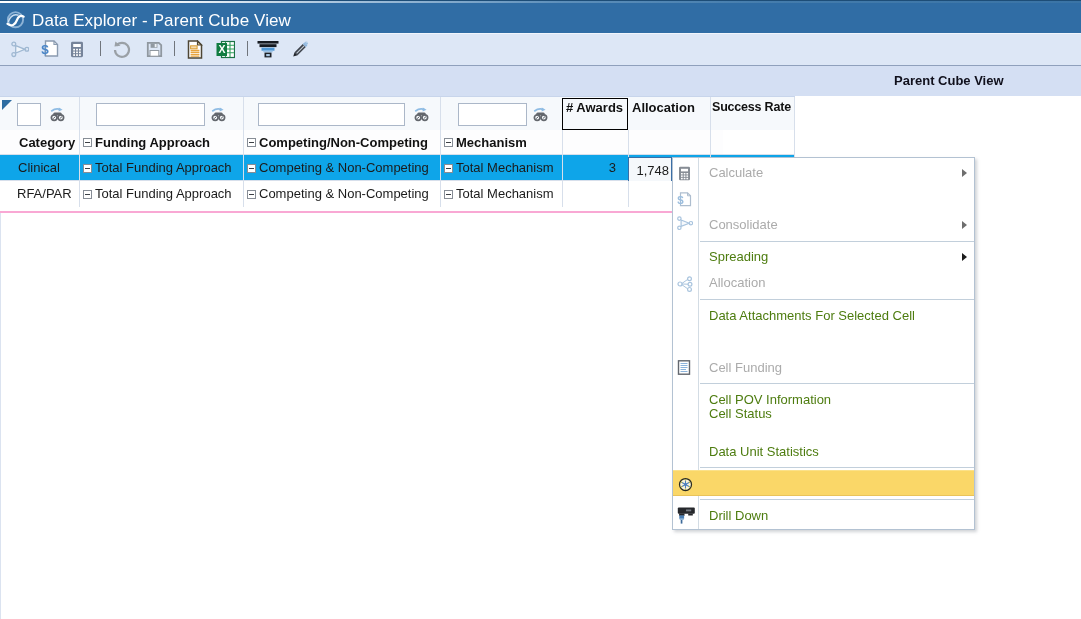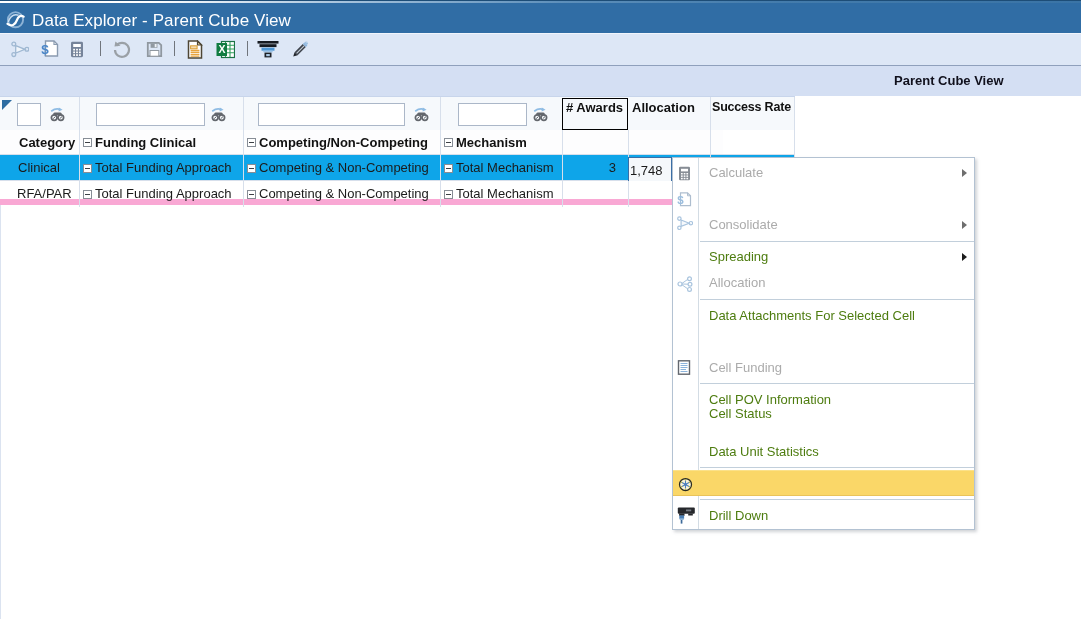--- a/index.html
+++ b/index.html
@@ -25,22 +25,22 @@
 #grid { position:absolute; left:0; top:96px; width:795px; height:111px; }
 .vline { position:absolute; background:#d7dfeb; width:1px; }
 .hline { position:absolute; background:#d7dfeb; height:1px; }
 #filterrow { position:absolute; left:0; top:0; width:795px; height:34px;
   background:#f6f9fc; border-top:1px solid #c8d5eb; }
 .fbox { position:absolute; top:6px; height:23px; background:#fff; border:1px solid #abb7c8; }
 .corner { position:absolute; left:2px; top:3px; width:0; height:0;
   border-top:10px solid #2d6ca2; border-right:10px solid transparent; }
 #headrow { position:absolute; left:0; top:34px; width:723px; height:25px; background:#fdfdfe; }
 #row1 { position:absolute; left:0; top:59px; width:795px; height:26px; background:#0ea5e9; }
-#row2 { position:absolute; left:0; top:85px; width:795px; height:24px; background:#ffffff;
-  border-bottom:6px solid #f9a8d4; }
+#row2 { position:absolute; left:0; top:85px; width:795px; height:32px; background:#ffffff;
+  border-bottom:2px solid #f9a8d4; }
 .gtext { position:absolute; font-size:13px; color:#1b1b1b; white-space:pre; }
 .gbold { position:absolute; font-size:13px; font-weight:bold; color:#111; white-space:pre; }
 .collapse { position:absolute; width:9px; height:9px; border:1px solid #878d96;
   background:#fff; }
 .collapse::after { content:""; position:absolute; left:1px; top:3px; width:5px; height:1px;
   background:#3c4046; }
 #leftline { position:absolute; left:0; top:96px; width:1px; height:523px; background:#dbe3f0; }
 
 #menu { position:absolute; left:672px; top:157px; width:303px; height:373px;
   background:#ffffff; border:1px solid #b3c2d2;
@@ -190,21 +190,21 @@
     <div class="vline" style="left:79px;top:0;height:25px"></div>
     <div class="vline" style="left:243px;top:0;height:25px"></div>
     <div class="vline" style="left:440px;top:0;height:25px"></div>
     <div class="vline" style="left:562px;top:0;height:25px"></div>
     <div class="vline" style="left:628px;top:0;height:25px"></div>
     <div class="vline" style="left:710px;top:0;height:25px"></div>
     <div class="vline" style="left:794px;top:0;height:25px"></div>
     <div class="hline" style="left:0;top:24px;width:795px"></div>
     <div class="gbold" style="left:19px;top:5px">Category</div>
     <div class="collapse" style="left:83px;top:8px"></div>
-    <div class="gbold" style="left:95px;top:5px">Funding Clinical</div>
+    <div class="gbold" style="left:95px;top:5px">Funding Approach</div>
     <div class="collapse" style="left:247px;top:8px"></div>
     <div class="gbold" style="left:259px;top:5px">Competing/Non-Competing</div>
     <div class="collapse" style="left:444px;top:8px"></div>
     <div class="gbold" style="left:456px;top:5px">Mechanism</div>
   </div>
   <div id="row1">
     <div class="vline" style="left:79px;top:0;height:26px"></div>
     <div class="vline" style="left:243px;top:0;height:26px"></div>
     <div class="vline" style="left:440px;top:0;height:26px"></div>
     <div class="vline" style="left:562px;top:0;height:26px"></div>
@@ -214,21 +214,21 @@
     <div class="hline" style="left:0;top:25px;width:795px"></div>
     <div class="gtext" style="left:18px;top:5px">Clinical</div>
     <div class="collapse" style="left:83px;top:9px"></div>
     <div class="gtext" style="left:95px;top:5px">Total Funding Approach</div>
     <div class="collapse" style="left:247px;top:9px"></div>
     <div class="gtext" style="left:259px;top:5px">Competing &amp; Non-Competing</div>
     <div class="collapse" style="left:444px;top:9px"></div>
     <div class="gtext" style="left:456px;top:5px">Total Mechanism</div>
     <div class="gtext" style="left:580px;top:5px;width:36px;text-align:right">3</div>
     <div class="abs" style="left:628px;top:2px;width:44px;height:25px;background:#f5f8fb;border:1px solid #3a6ea5"></div>
-    <div class="gtext" style="left:630px;top:8px;width:39px;text-align:left">1,748</div>
+    <div class="gtext" style="left:630px;top:8px;width:39px;text-align:right">1,748</div>
   </div>
   <div id="row2">
     <div class="vline" style="left:79px;top:0;height:26px"></div>
     <div class="vline" style="left:243px;top:0;height:26px"></div>
     <div class="vline" style="left:440px;top:0;height:26px"></div>
     <div class="vline" style="left:562px;top:0;height:26px"></div>
     <div class="vline" style="left:628px;top:0;height:26px"></div>
     <div class="vline" style="left:710px;top:0;height:26px"></div>
     <div class="vline" style="left:794px;top:0;height:26px"></div>
     <div class="gtext" style="left:17px;top:5px">RFA/PAR</div>

